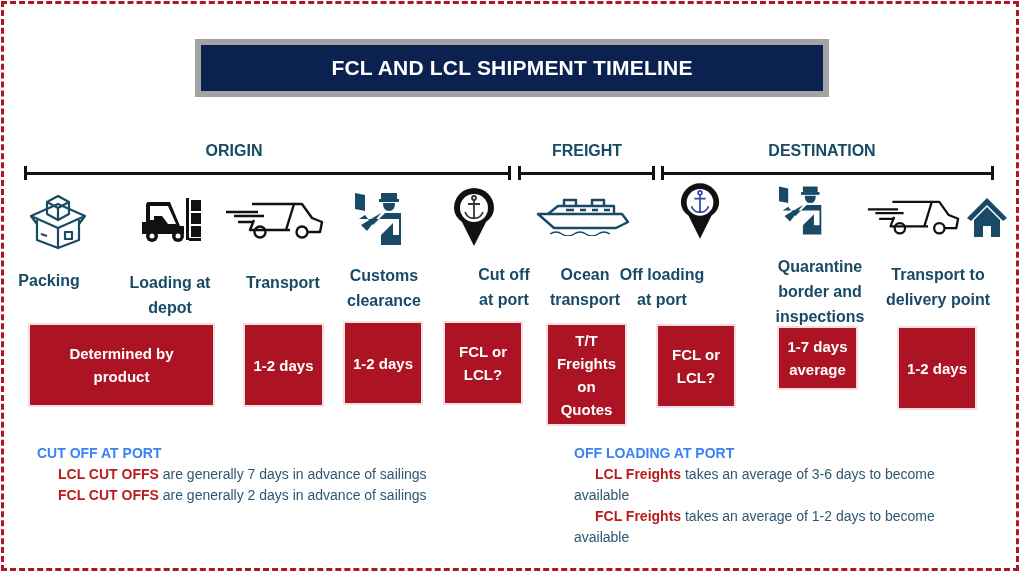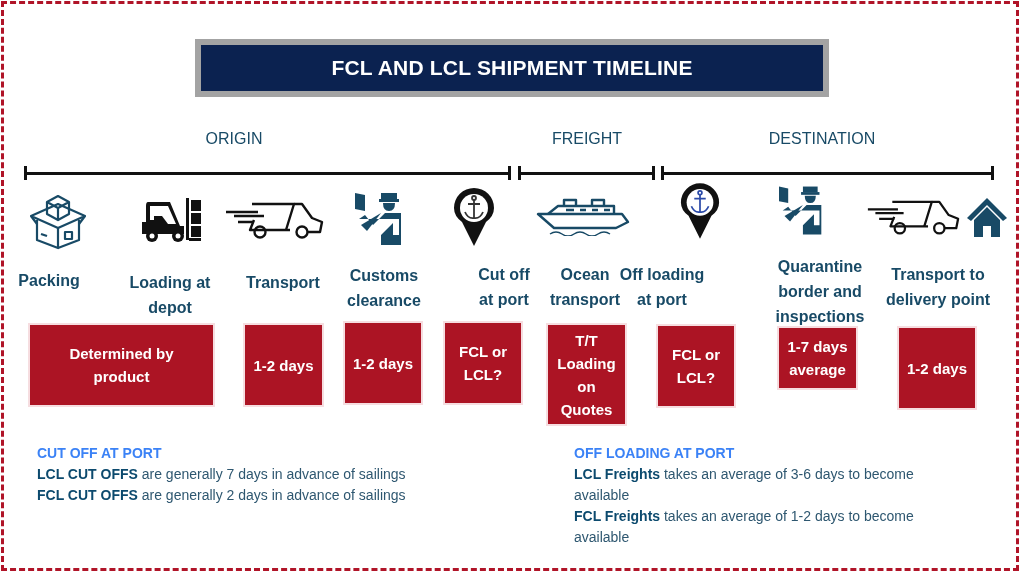--- a/index.html
+++ b/index.html
@@ -4,35 +4,35 @@
 <style>
   html, body { margin:0; padding:0; }
   body { width:1024px; height:576px; background:#ffffff; position:relative; overflow:hidden;
          font-family:"Liberation Sans", "DejaVu Sans", sans-serif; }
   .frame { position:absolute; left:1px; top:1px; width:1018px; height:570px;
            border:3px dashed #b01428; box-sizing:border-box; }
   .title-bar { position:absolute; left:195px; top:39px; width:634px; height:58px;
                background:#0b2250; border:6px solid #a3a3a3; box-sizing:border-box;
                display:flex; align-items:center; justify-content:center; }
   .title-bar span { color:#ffffff; font-weight:bold; font-size:21px; letter-spacing:0.2px; }
-  .phase-label { position:absolute; top:130px; color:#184a66; font-weight:normal; font-size:16px;
+  .phase-label { position:absolute; top:142px; color:#184a66; font-weight:bold; font-size:16px;
                  text-align:left; transform:translateX(-50%); white-space:nowrap; }
   .bracket { position:absolute; top:166px; height:14px; }
   .bracket .line { position:absolute; left:0; right:0; top:6px; height:2.5px; background:#111; }
   .bracket .capL, .bracket .capR { position:absolute; top:0; width:3px; height:14px; background:#111; }
   .bracket .capL { left:0; } .bracket .capR { right:0; }
   .icon { position:absolute; }
   .step-label { position:absolute; color:#184a66; font-weight:bold; font-size:16px; line-height:25px;
                 text-align:center; transform:translateX(-50%); white-space:nowrap; }
   .box { position:absolute; background:#ac1424; color:#ffffff; font-weight:bold; font-size:15px;
          line-height:23px; display:flex; align-items:center; justify-content:center; text-align:center;
          box-shadow:0 0 0 2px #f6dde0; white-space:pre-line; }
   .notes { position:absolute; color:#2e5770; font-size:14px; line-height:21px; }
   .notes .h { font-weight:bold; color:#3b82f6; }
-  .notes b { color:#0c4a6e; }
+  .notes b { color:#b91c1c;margin-left:21px; }
 </style>
 </head>
 <body>
 
 <div class="frame"></div>
 
 <div class="title-bar">
   <span>FCL AND LCL SHIPMENT TIMELINE</span>
 </div>
 
@@ -199,21 +199,21 @@
     <div>delivery point</div>
   </div>
 
 <div class="box" style="left:30px; top:325px; width:183px; height:80px;">Determined by
 product</div>
 <div class="box" style="left:245px; top:325px; width:77px; height:80px;">1-2 days</div>
 <div class="box" style="left:345px; top:323px; width:76px; height:80px;">1-2 days</div>
 <div class="box" style="left:445px; top:323px; width:76px; height:80px;">FCL or
 LCL?</div>
 <div class="box" style="left:548px; top:325px; width:77px; height:99px;">T/T
-Loading
+Freights
 on
 Quotes</div>
 <div class="box" style="left:658px; top:326px; width:76px; height:80px;">FCL or
 LCL?</div>
 <div class="box" style="left:779px; top:328px; width:77px; height:60px;">1-7 days
 average</div>
 <div class="box" style="left:899px; top:328px; width:76px; height:80px;">1-2 days</div>
 
 <div class="notes" style="left:37px; top:443px; width:470px;">
   <div class="h">CUT OFF AT PORT</div>

